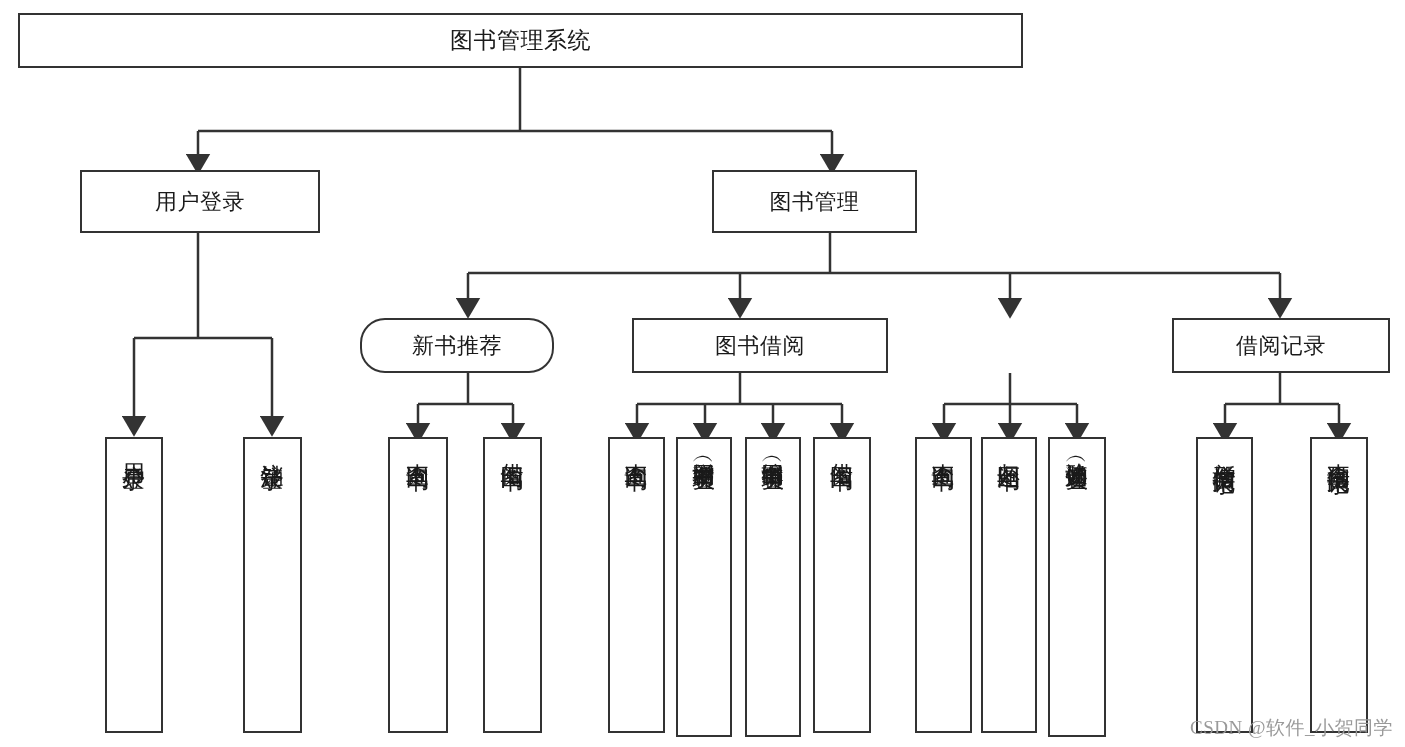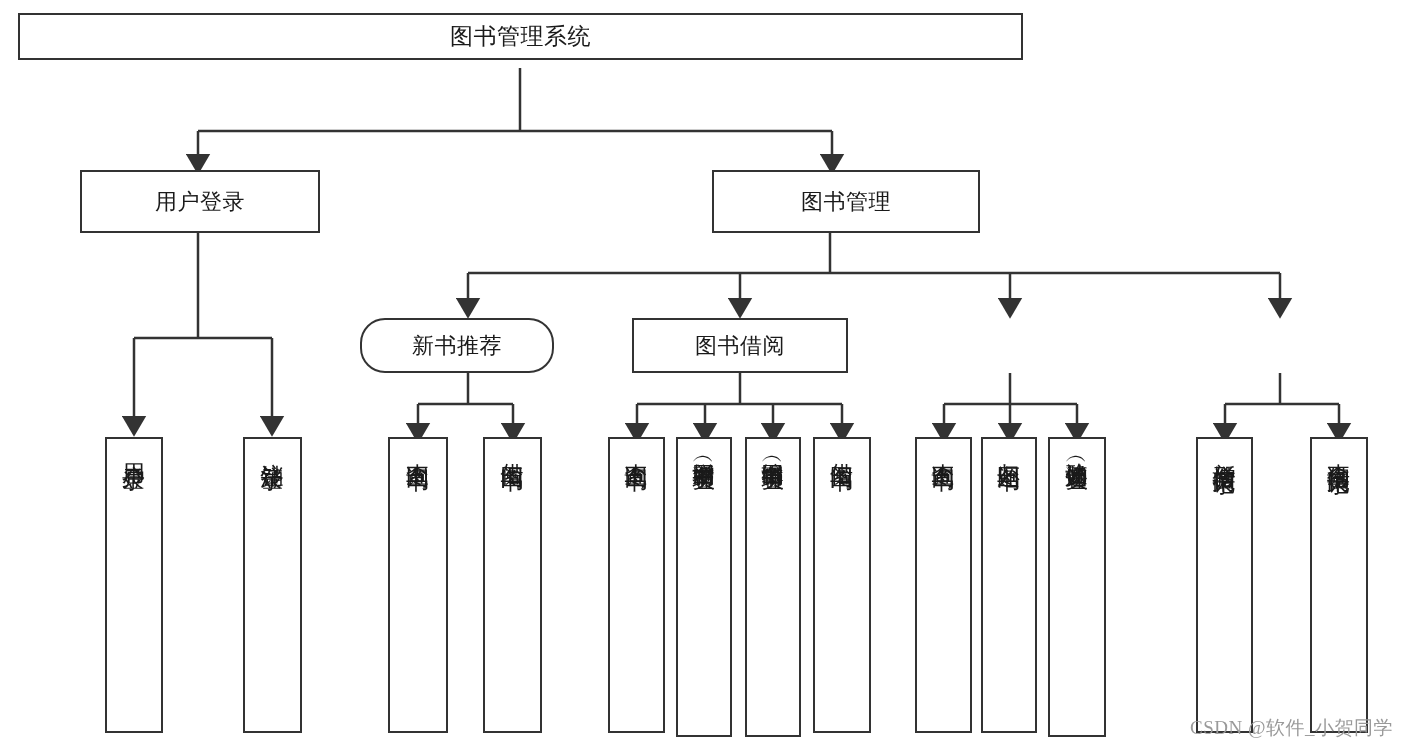--- a/index.html
+++ b/index.html
@@ -122,36 +122,39 @@
       <path d="M1010,404 L1010,425" marker-end="url(#arrow)"></path>
       <path d="M1077,404 L1077,425" marker-end="url(#arrow)"></path>
 
       <path d="M1280,373 L1280,404"></path>
       <path d="M1225,404 L1339,404"></path>
       <path d="M1225,404 L1225,425" marker-end="url(#arrow)"></path>
       <path d="M1339,404 L1339,425" marker-end="url(#arrow)"></path>
     </g>
   </svg>
 
-  <div class="node horiz root" style="left:18px; top:13px; width:1005px; height:47px;">
+  <div class="node horiz root" style="left:18px; top:13px; width:1005px; height:55px;">
     <span class="lbl">图书管理系统</span>
   </div>
 
   <div class="node horiz" style="left:80px; top:170px; width:240px; height:63px;">
     <span class="lbl">用户登录</span>
   </div>
-  <div class="node horiz" style="left:712px; top:170px; width:268px; height:63px;">
+  <div class="node horiz" style="left:712px; top:170px; width:205px; height:63px;">
     <span class="lbl">图书管理</span>
   </div>
 
   <div class="node horiz" style="left:360px; top:318px; width:194px; height:55px;border-radius:25px;">
     <span class="lbl">新书推荐</span>
   </div>
-  <div class="node horiz" style="left:632px; top:318px; width:216px; height:55px;">
+  <div class="node horiz" style="left:632px; top:318px; width:256px; height:55px;">
     <span class="lbl">图书借阅</span>
+  </div>
+  <div class="node horiz" style="left:1172px; top:318px; width:218px; height:55px;">
+    <span class="lbl">借阅记录</span>
   </div>
 
   <div class="node vert" style="left:105px; top:437px; width:58px; height:296px;">
     <span class="lbl">用户登录</span>
   </div>
   <div class="node vert" style="left:243px; top:437px; width:59px; height:296px;">
     <span class="lbl">注销登录</span>
   </div>
 
   <div class="node vert" style="left:388px; top:437px; width:60px; height:296px;">

